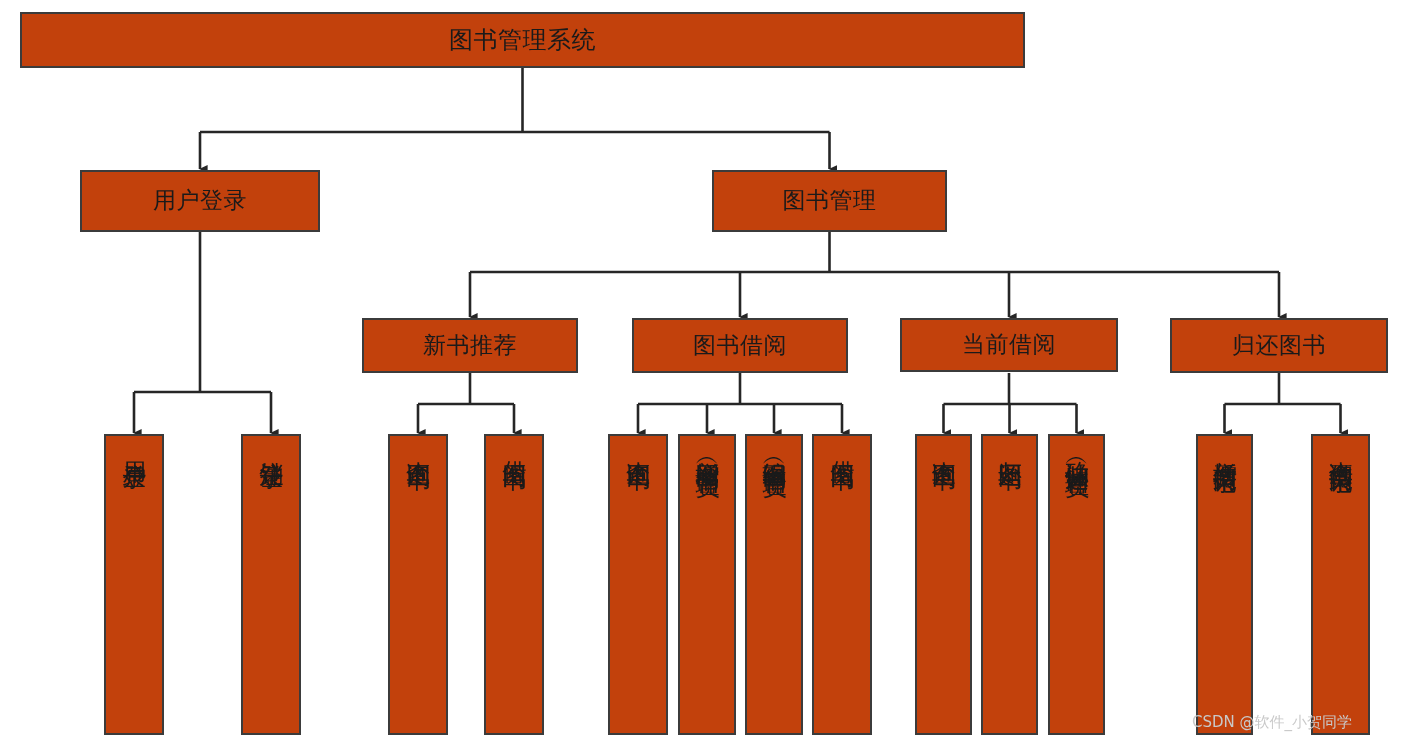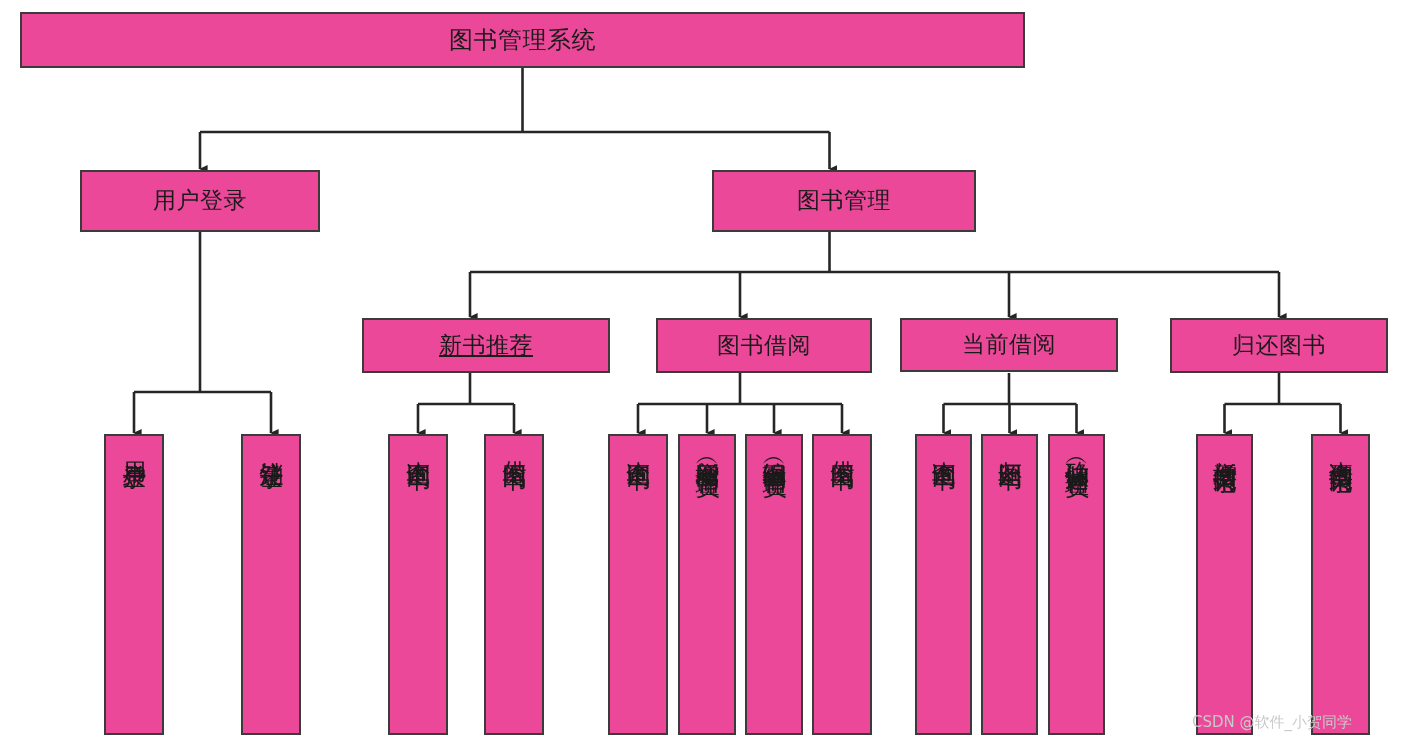--- a/index.html
+++ b/index.html
@@ -23,21 +23,21 @@
     left: 0;
     top: 0;
     width: 1405px;
     height: 747px;
     pointer-events: none;
   }
   .node {
     position: absolute;
     box-sizing: border-box;
     border: 2.5px solid #3b3b3b;
-    background: #ec4899;
+    background: #c2410c;
     display: flex;
     align-items: center;
     justify-content: center;
     color: #1a1a1a;
   }
   .node-label {
     display: block;
     text-align: center;
     line-height: 1.18;
     letter-spacing: 0.5px;
@@ -120,28 +120,28 @@
       </g>
   </svg>
 
   <div class="node horiz" id="node-root" style="left: 20px; top: 12px; width: 1005px; height: 56px;">
     <span class="node-label">图书管理系统</span>
   </div>
 
   <div class="node horiz" id="node-l1-0" style="left: 80px; top: 170px; width: 240px; height: 62px;">
     <span class="node-label">用户登录</span>
   </div>
-  <div class="node horiz" id="node-l1-1" style="left: 712px; top: 170px; width: 264px; height: 62px;">
+  <div class="node horiz" id="node-l1-1" style="left: 712px; top: 170px; width: 235px; height: 62px;">
     <span class="node-label">图书管理</span>
   </div>
 
-  <div class="node horiz" id="node-l2-0" style="left: 362px; top: 318px; width: 248px; height: 55px; text-decoration: underline;">
+  <div class="node horiz" id="node-l2-0" style="left: 362px; top: 318px; width: 216px; height: 55px;">
     <span class="node-label">新书推荐</span>
   </div>
-  <div class="node horiz" id="node-l2-1" style="left: 656px; top: 318px; width: 216px; height: 55px;">
+  <div class="node horiz" id="node-l2-1" style="left: 632px; top: 318px; width: 216px; height: 55px;">
     <span class="node-label">图书借阅</span>
   </div>
   <div class="node horiz" id="node-l2-2" style="left: 900px; top: 318px; width: 218px; height: 54px;">
     <span class="node-label">当前借阅</span>
   </div>
   <div class="node horiz" id="node-l2-3" style="left: 1170px; top: 318px; width: 218px; height: 55px;">
     <span class="node-label">归还图书</span>
   </div>
 
   <div class="node vert" id="node-leaf-0" style="left: 104px; top: 434px; width: 60px; height: 301px;">

